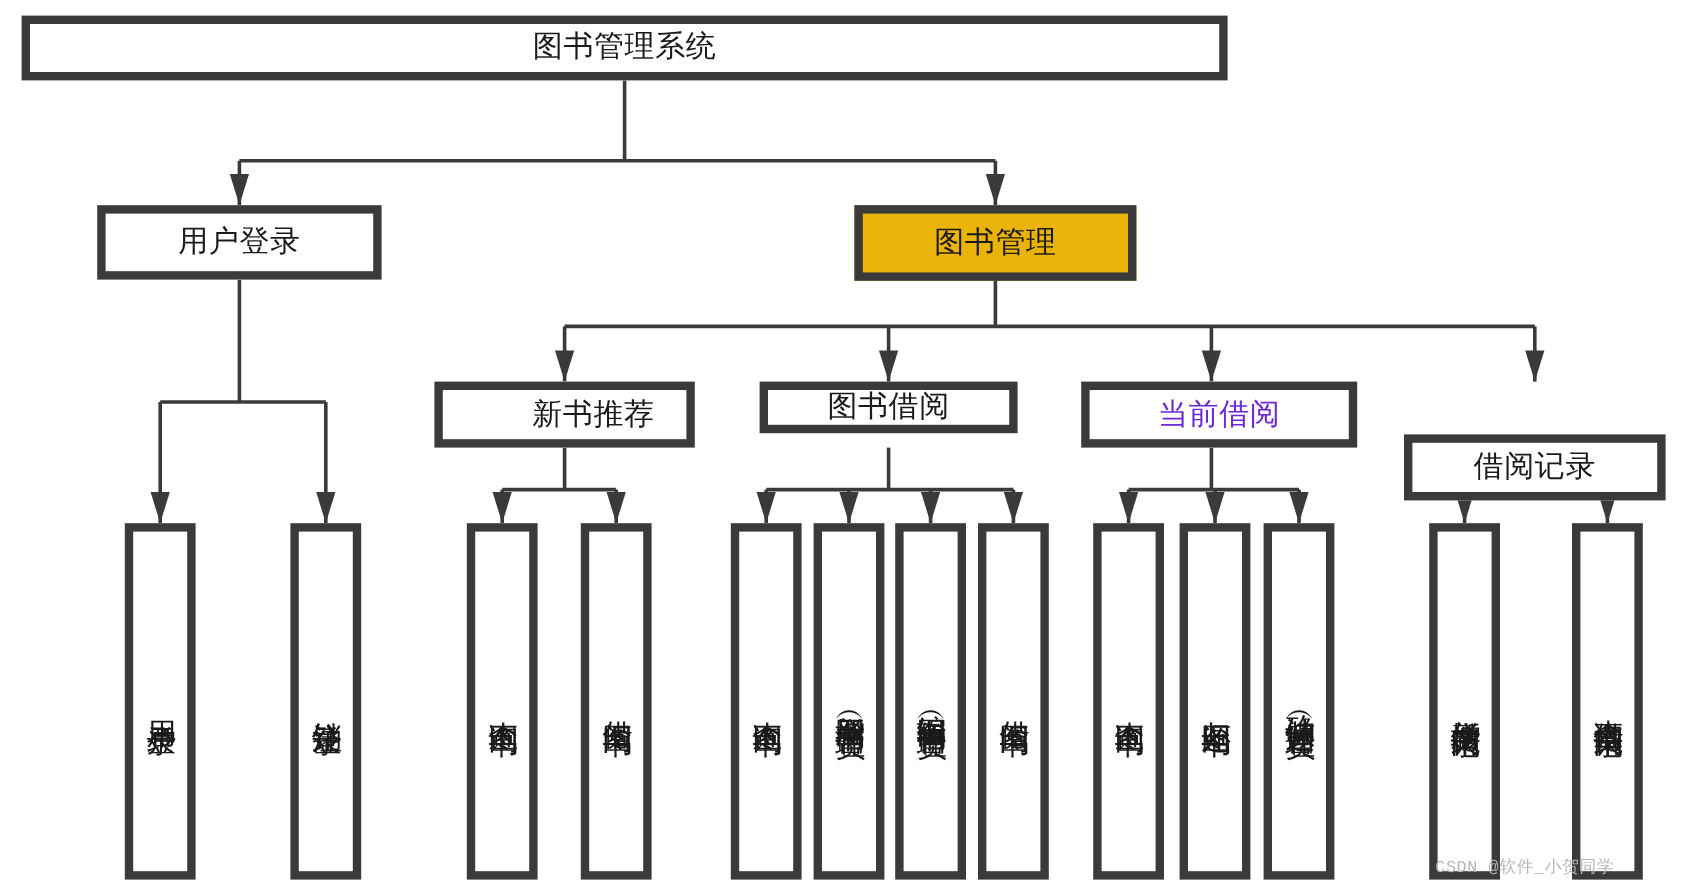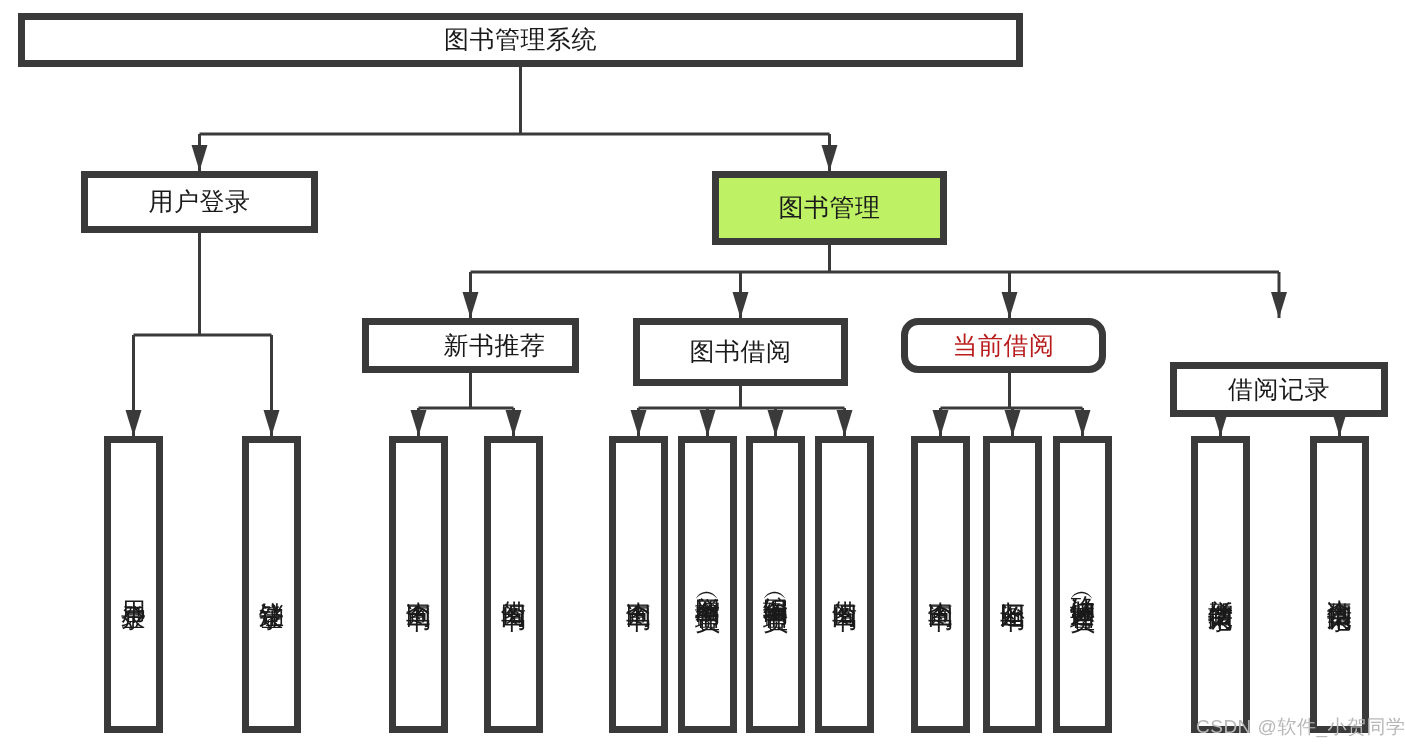--- a/index.html
+++ b/index.html
@@ -48,25 +48,26 @@
   }
   .node-vert .node-label {
     writing-mode: vertical-rl;
     text-orientation: upright;
     font-size: 25px;
     letter-spacing: 2px;
     line-height: 1;
   }
   .watermark {
     position: absolute;
-    font-size: 19px;
+    font-size: 14px;
     color: #b8b8b8;
     white-space: nowrap;
     letter-spacing: 0.5px;
     pointer-events: none;
+    font-family: Liberation Mono, monospace;
   }
 </style>
 </head>
 <body>
 
 <div id="diagram-root" style="background: rgb(255, 255, 255);">
   <svg id="diagram-svg" viewBox="0 0 1405 747" xmlns="http://www.w3.org/2000/svg">
       <line x1="520.5" y1="67" x2="520.5" y2="134" stroke="#3a3a3a" stroke-width="3"></line>
       <line x1="199.5" y1="134" x2="829.5" y2="134" stroke="#3a3a3a" stroke-width="3"></line>
       <line x1="199.5" y1="134" x2="199.5" y2="171" stroke="#3a3a3a" stroke-width="3"></line>
@@ -120,30 +121,30 @@
       <line x1="1339.5" y1="408" x2="1339.5" y2="436" stroke="#3a3a3a" stroke-width="3"></line>
       <path d="M 1331.5 410 L 1347.5 410 L 1339.5 436 Z" fill="#3a3a3a"></path>
     </svg>
   <div id="nodes-layer">
       <div class="node-box node-horiz node-root" style="left: 18px; top: 13px; width: 1005px; height: 54px; border-color: rgb(58, 58, 58); background: rgb(255, 255, 255); color: rgb(26, 26, 26);">
         <span class="node-label">图书管理系统</span>
       </div>
       <div class="node-box node-horiz" style="left: 81px; top: 171px; width: 237px; height: 62px; border-color: rgb(58, 58, 58); background: rgb(255, 255, 255); color: rgb(26, 26, 26);">
         <span class="node-label">用户登录</span>
       </div>
-      <div class="node-box node-horiz" style="left: 712px; top: 171px; width: 235px; height: 74px; border-color: rgb(58, 58, 58); background: #bef264; color: rgb(26, 26, 26);">
+      <div class="node-box node-horiz" style="left: 712px; top: 171px; width: 235px; height: 63px; border-color: rgb(58, 58, 58); background: #eab308; color: rgb(26, 26, 26);">
         <span class="node-label">图书管理</span>
       </div>
       <div class="node-box node-horiz" style="left: 362px; top: 318px; width: 217px; height: 55px; border-color: rgb(58, 58, 58); background: rgb(255, 255, 255); color: rgb(26, 26, 26); padding-left: 48px;">
         <span class="node-label">新书推荐</span>
       </div>
-      <div class="node-box node-horiz" style="left: 633px; top: 318px; width: 215px; height: 68px; border-color: rgb(58, 58, 58); background: rgb(255, 255, 255); color: rgb(26, 26, 26);">
+      <div class="node-box node-horiz" style="left: 633px; top: 318px; width: 215px; height: 43px; border-color: rgb(58, 58, 58); background: rgb(255, 255, 255); color: rgb(26, 26, 26);">
         <span class="node-label">图书借阅</span>
       </div>
-      <div class="node-box node-horiz" style="left: 901px; top: 318px; width: 205px; height: 55px; border-color: rgb(58, 58, 58); background: rgb(255, 255, 255); color: #b91c1c; border-radius: 17px;">
+      <div class="node-box node-horiz" style="left: 901px; top: 318px; width: 230px; height: 55px; border-color: rgb(58, 58, 58); background: rgb(255, 255, 255); color: #6d28d9;">
         <span class="node-label">当前借阅</span>
       </div>
       <div class="node-box node-horiz" style="left: 1170px; top: 318px; width: 218px; height: 55px; border-color: rgb(58, 58, 58); background: rgb(255, 255, 255); color: rgb(26, 26, 26); margin-top: 44px;">
         <span class="node-label">借阅记录</span>
       </div>
       <div class="node-box node-vert" style="left: 104px; top: 436px; width: 59px; height: 297px; border-color: rgb(58, 58, 58); background: rgb(255, 255, 255); color: rgb(26, 26, 26);">
         <span class="node-label">用户登录</span>
       </div>
       <div class="node-box node-vert" style="left: 242px; top: 436px; width: 59px; height: 297px; border-color: rgb(58, 58, 58); background: rgb(255, 255, 255); color: rgb(26, 26, 26);">
         <span class="node-label">注销登录</span>

